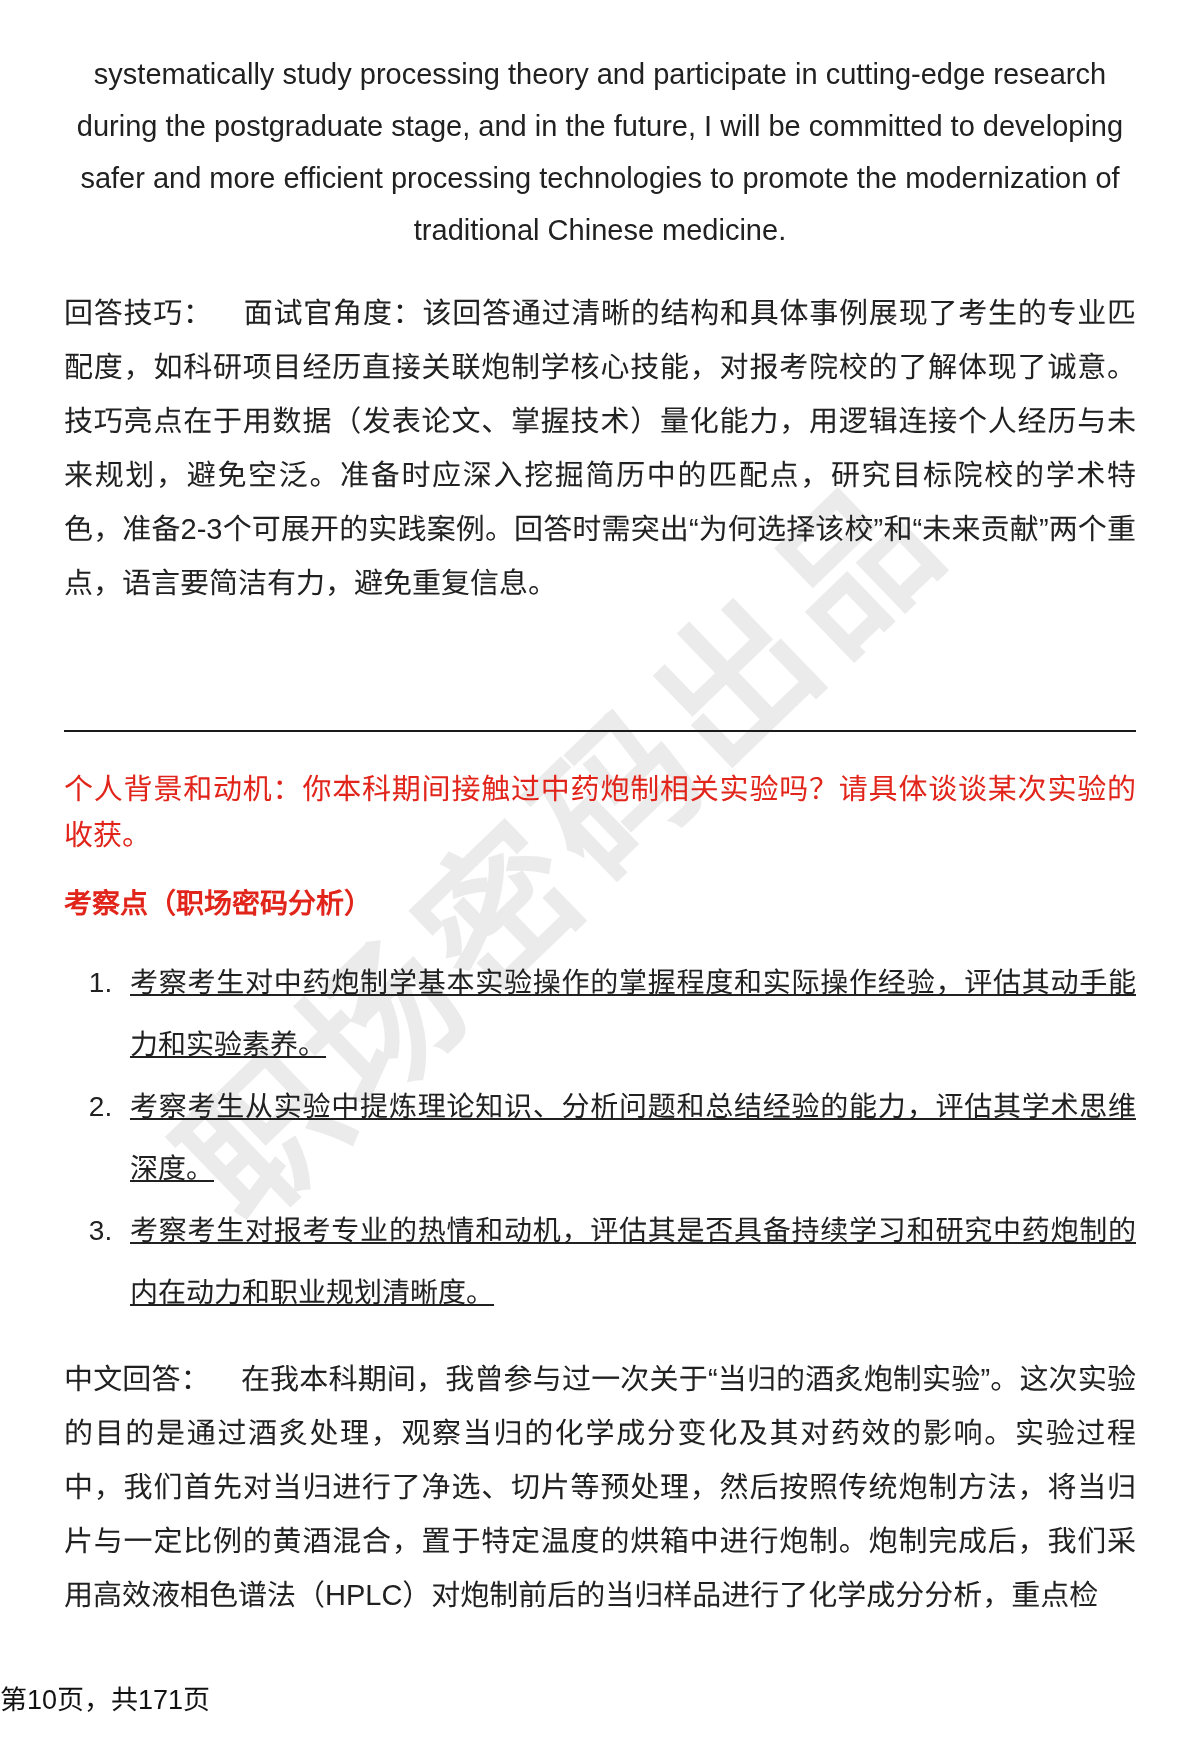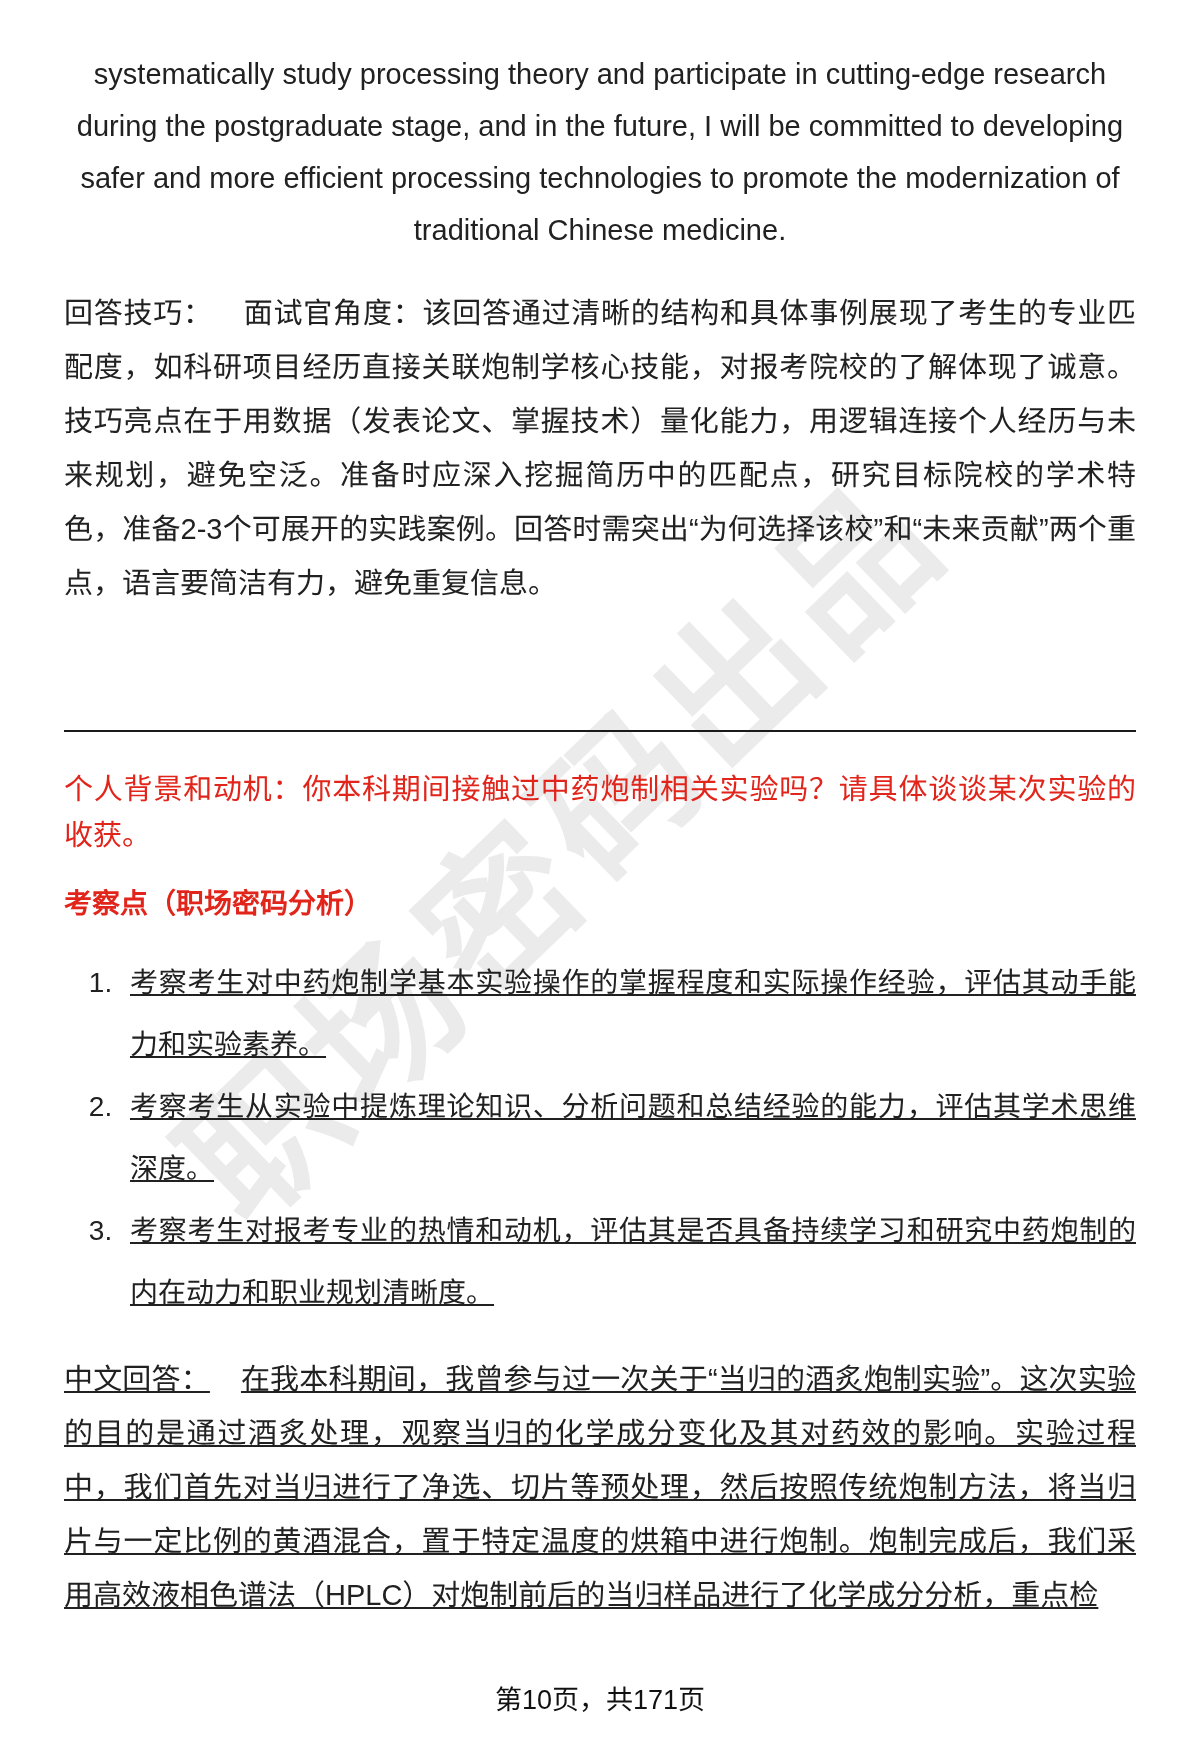--- a/index.html
+++ b/index.html
@@ -78,28 +78,27 @@
     font-size:28px;
     line-height:62px;
     text-decoration:underline;
   }
   ol.analysis-list li{
     padding-left:10px;
     text-align:justify;
   }
   .answer-para{
     margin-top:28px;
-    text-decoration:underline;
   }
   .footer{
     position:absolute;
     left:0;
     top:1678px;
     width:100%;
-    text-align:center;
+    text-align:left;
     font-size:27px;
     color:#111111;
     z-index:1;
   }
 </style>
 </head>
 <body>
 
 <div class="page">
 

